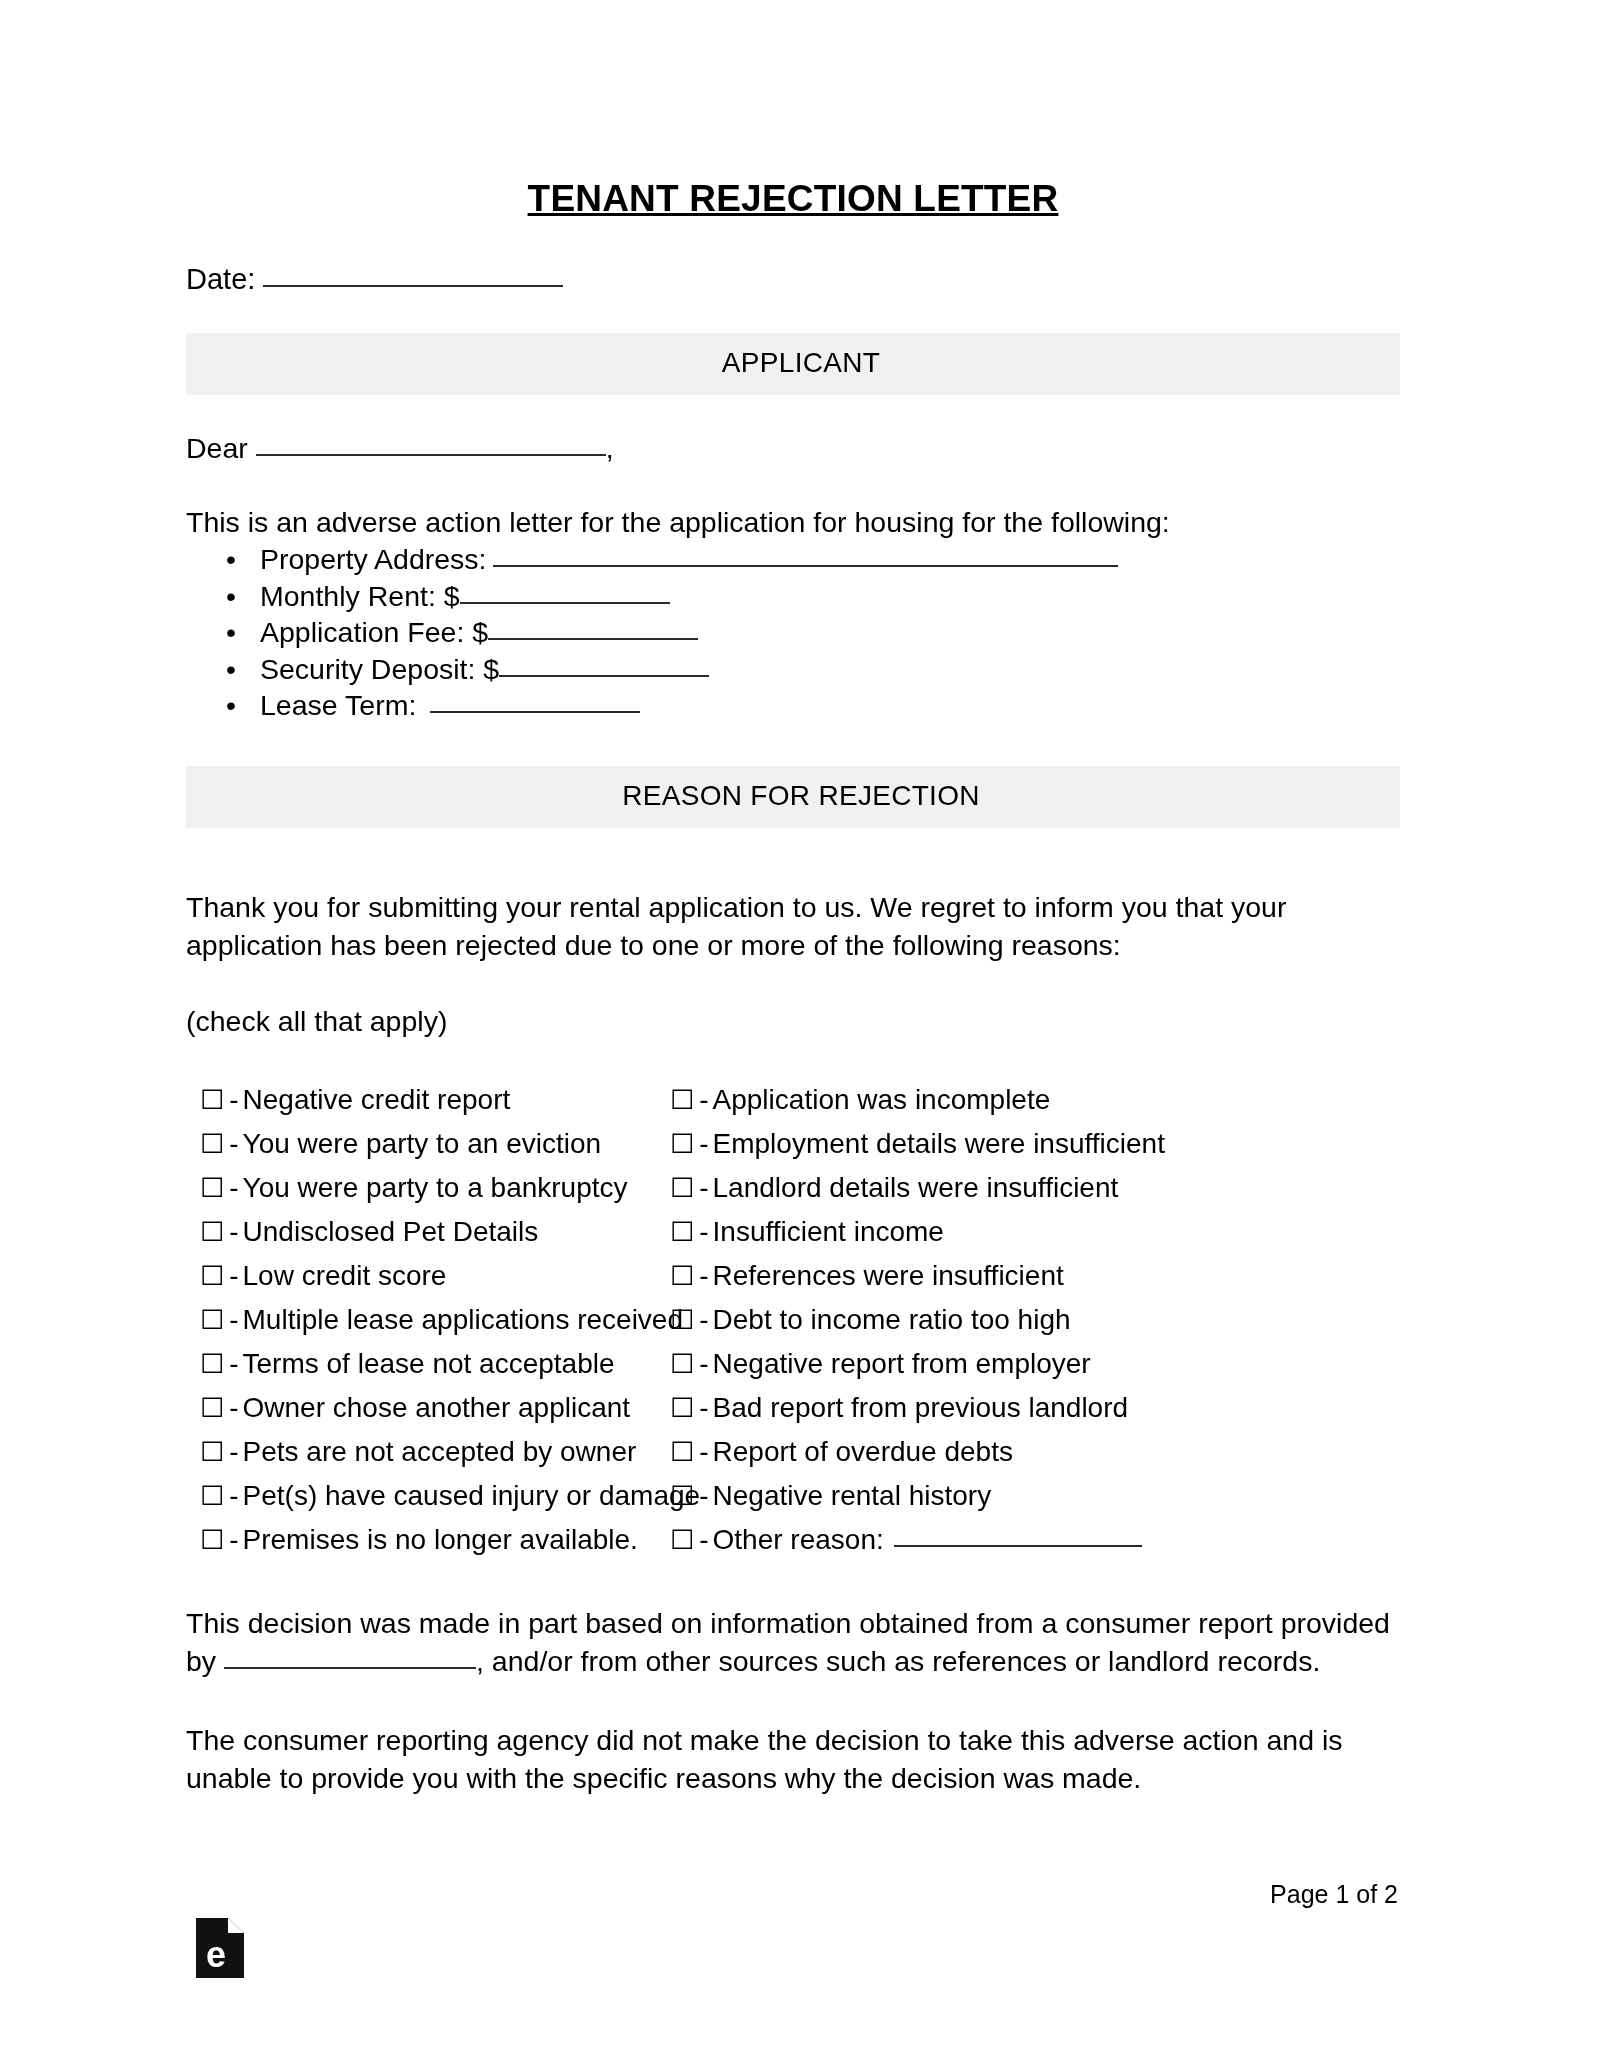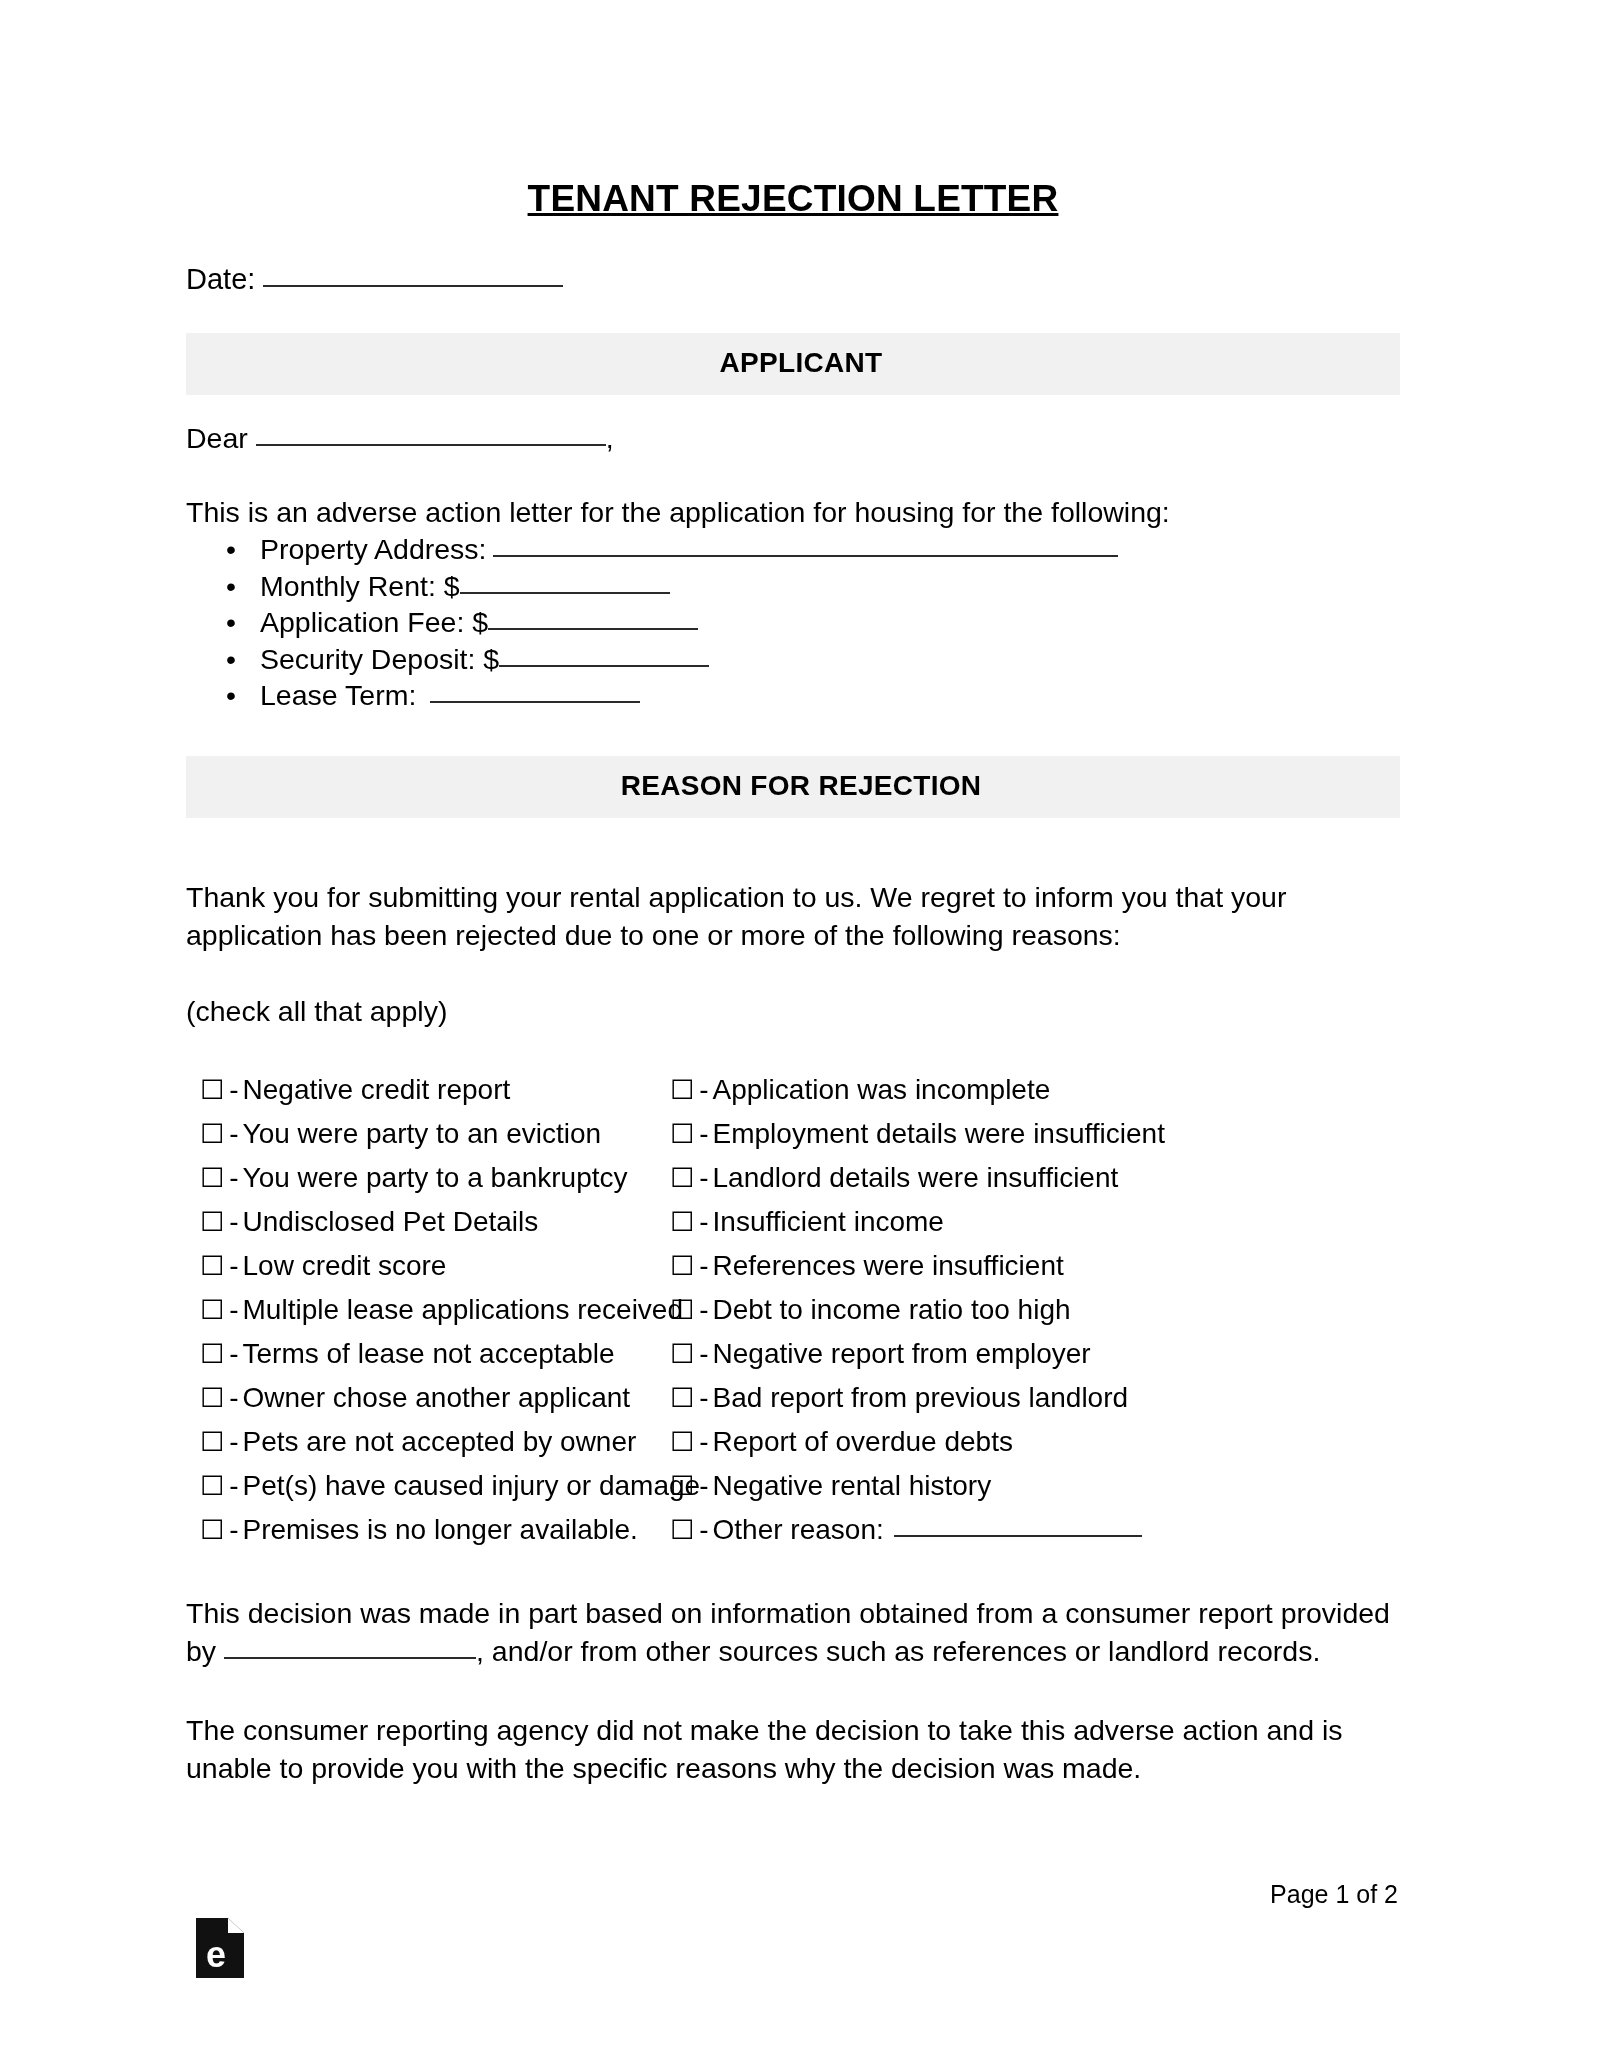--- a/index.html
+++ b/index.html
@@ -53,38 +53,38 @@
     display: inline-block;
     border-bottom: 2px solid #2a2a2a;
     vertical-align: baseline;
     position: relative;
     top: -2px;
   }
 
   .bar {
     background: #f1f1f1;
     text-align: center;
-    font-weight: bold;
+    font-weight: normal;
     font-size: 28px;
     letter-spacing: 0.3px;
     padding: 14px 0 16px 16px;
     box-sizing: border-box;
   }
 
   .bar-applicant { margin-top: 36px; }
   .bar-reason { margin-top: 42px; }
 
   .para {
     font-size: 28.5px;
     line-height: 1.34;
     margin: 0;
   }
 
   .dear {
-    margin-top: 24px;
+    padding-top: 34px;
   }
 
   .intro {
     padding-top: 36px;
   }
 
   ul.detail-list {
     list-style: none;
     margin: 0;
     padding: 0;

